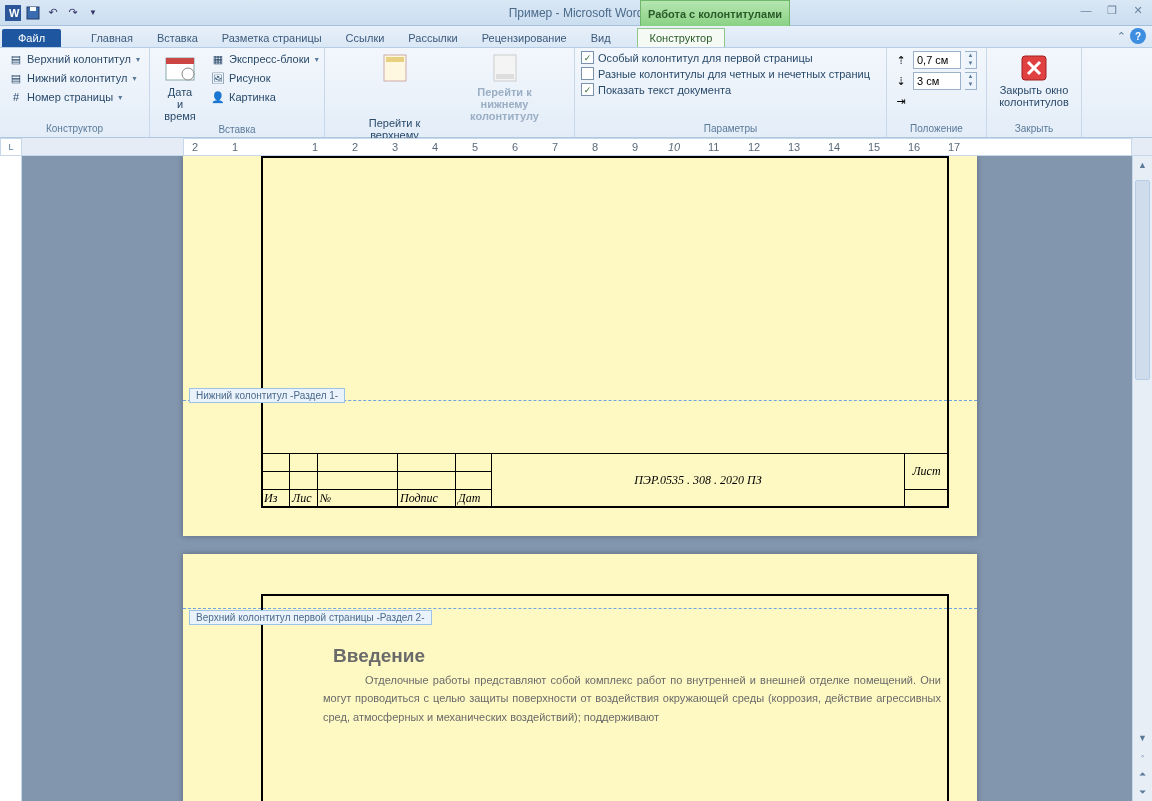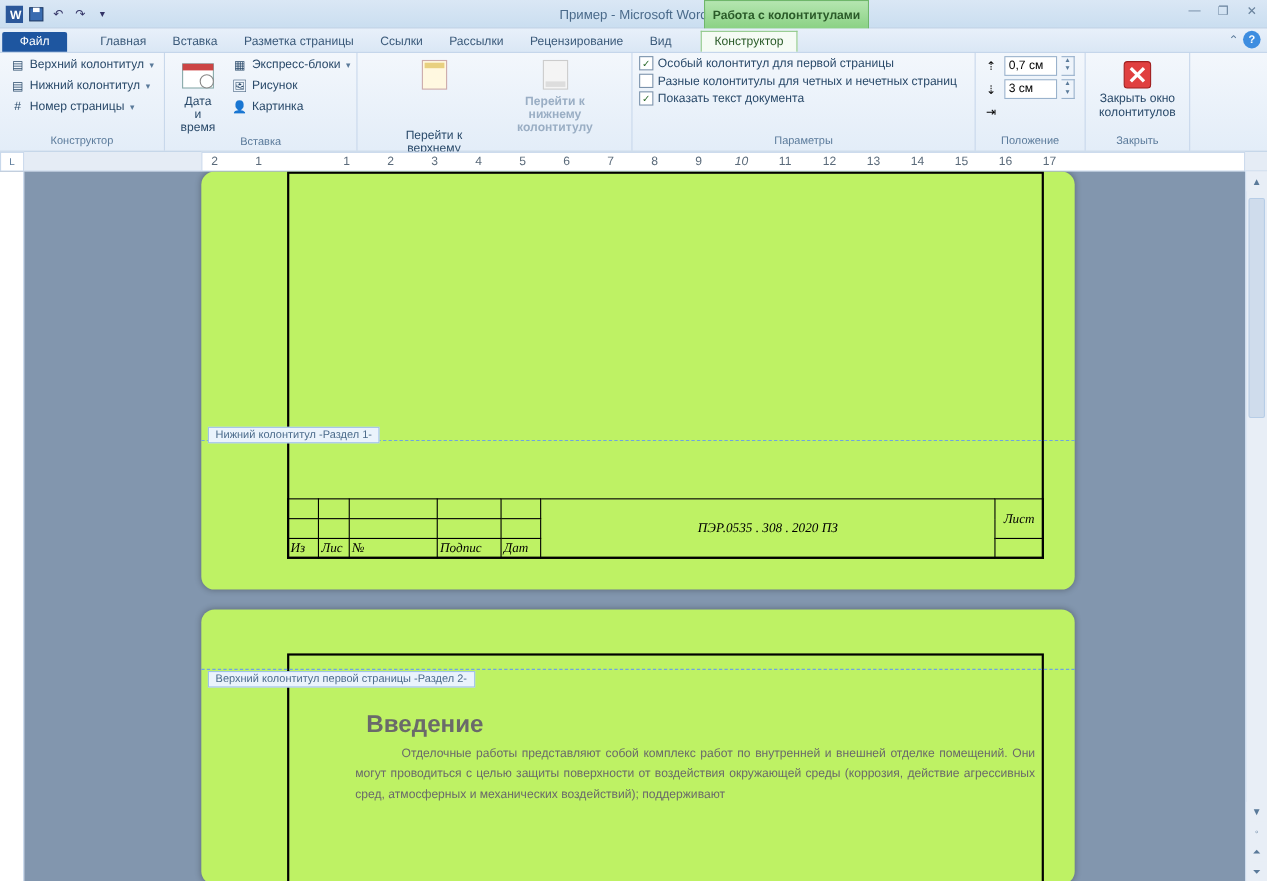--- a/index.html
+++ b/index.html
@@ -33,32 +33,32 @@
 .spin-field{width:48px;height:18px;border:1px solid #9ab2cc;background:#fff;padding:0 3px;display:flex;align-items:center;}
 .spin-arrows{width:12px;height:18px;border:1px solid #9ab2cc;border-left:none;background:#eef4fb;display:flex;flex-direction:column;}
 .spin-arrows div{flex:1;font-size:6px;text-align:center;color:#5a7a9a;}
 .close-btn{display:flex;flex-direction:column;align-items:center;padding:2px 6px;color:#2a4a6a;text-align:center;}
 .close-btn .ico{width:32px;height:32px;display:flex;align-items:center;justify-content:center;}
 .rulerbar{height:18px;background:#e5ecf5;border-bottom:1px solid #c8d8eb;position:relative;}
 .ruler-h{position:absolute;left:183px;top:0;right:20px;height:18px;background:#fff;border:1px solid #c8d8eb;overflow:hidden;}
 .ruler-corner{position:absolute;left:0;top:0;width:22px;height:18px;background:#fff;border:1px solid #c8d8eb;display:flex;align-items:center;justify-content:center;color:#5a7a9a;font-size:9px;}
 .doc-area{position:absolute;left:0;top:156px;right:20px;bottom:0;background:#8296ae;overflow:hidden;}
 .ruler-v{position:absolute;left:0;top:0;width:22px;bottom:0;background:#fff;border-right:1px solid #c8d8eb;}
-.page{position:absolute;background:#bef264;box-shadow:0 0 6px rgba(0,0,0,.3);border-radius:12px;}
+.page{position:absolute;background:#fef9c3;box-shadow:0 0 6px rgba(0,0,0,.3);}
 .page1{left:183px;top:0;width:794px;height:380px;}
 .page2{left:183px;top:398px;width:794px;height:250px;}
 .frame{position:absolute;border:2px solid #000;}
 .dash-line{position:absolute;left:0;right:0;border-top:1px dashed #6fa4e0;}
 .hf-tag{position:absolute;background:#eaf3fc;border:1px solid #9fc2e8;color:#4a6a8a;padding:1px 6px;font-size:10px;}
 .stamp-table{position:absolute;left:78px;bottom:28px;right:28px;}
 .stamp-table table{border-collapse:collapse;width:100%;}
 .stamp-table td{border:1.5px solid #000;height:18px;font-family:"Times New Roman",serif;font-style:italic;font-size:12px;padding:0 2px;}
 .doc-code{font-family:"Times New Roman",serif;font-size:22px;text-align:center;}
 .body-text{position:absolute;left:96px;right:36px;top:86px;font-family:"Times New Roman",serif;font-size:17px;color:#1a1a1a;line-height:1.65;text-align:justify;}
-.body-text .heading{font-weight:bold;font-size:22px;text-align:left;text-indent:54px;color:#6a6a6a;}
+.body-text .heading{font-weight:bold;font-size:19px;text-align:left;text-indent:54px;color:#6a6a6a;}
 .body-text p{text-indent:42px;color:#6a6a6a;margin-left:44px;}
 .scrollbar-v{position:absolute;right:0;top:156px;width:20px;bottom:0;background:#e8eef6;border-left:1px solid #c8d8eb;}
 .scrollbar-v .thumb{position:absolute;left:2px;right:2px;top:24px;height:200px;background:#cfdcec;border:1px solid #b7cde6;border-radius:2px;}
 .scrollbar-v .arrow{position:absolute;left:0;right:0;height:18px;background:#e8eef6;display:flex;align-items:center;justify-content:center;color:#5a7a9a;font-size:9px;}
 .sm-ico{width:16px;height:16px;display:inline-flex;align-items:center;justify-content:center;}
 svg{display:block;}
 .ruler-ticks{position:relative;height:100%;font-size:9px;color:#5a6a7a;white-space:nowrap;padding-top:2px;}
 .ruler-ticks span{position:absolute;top:2px;}
 </style>
 </head>

